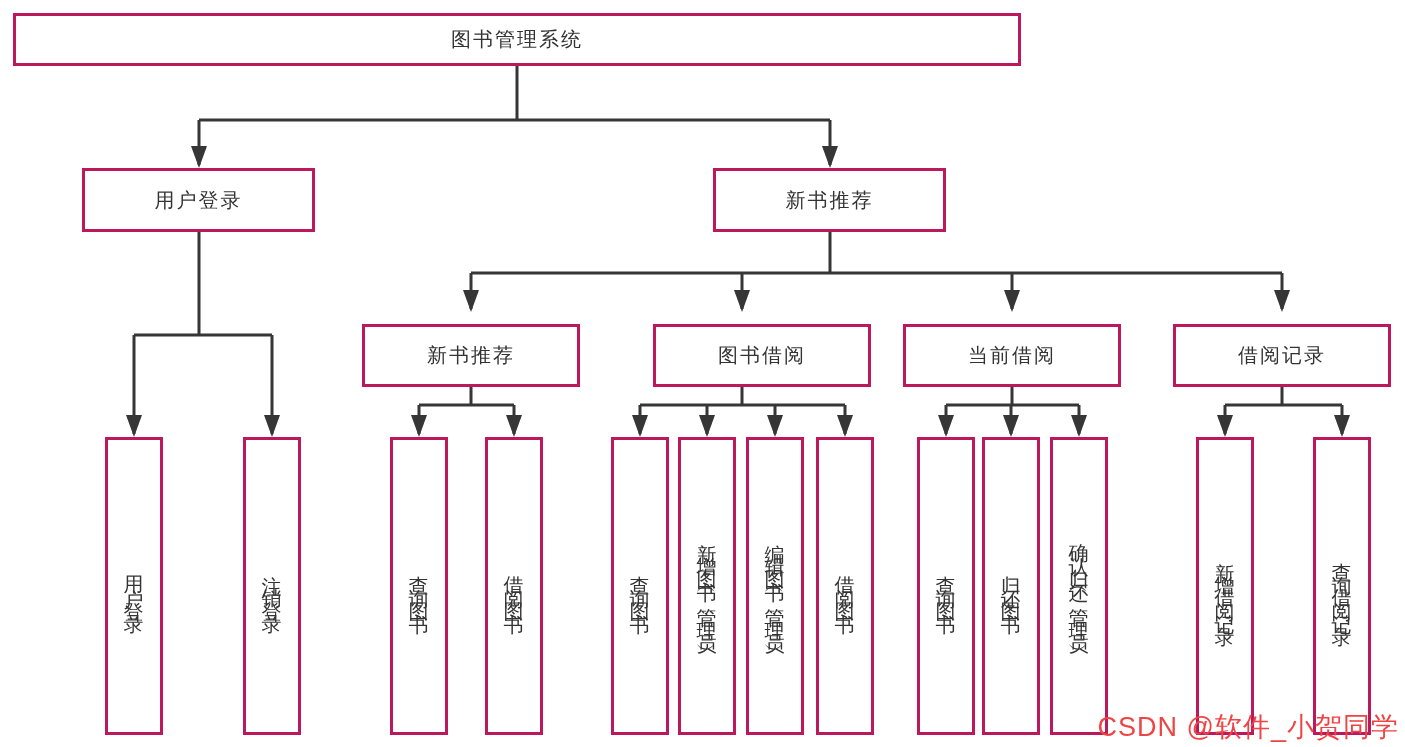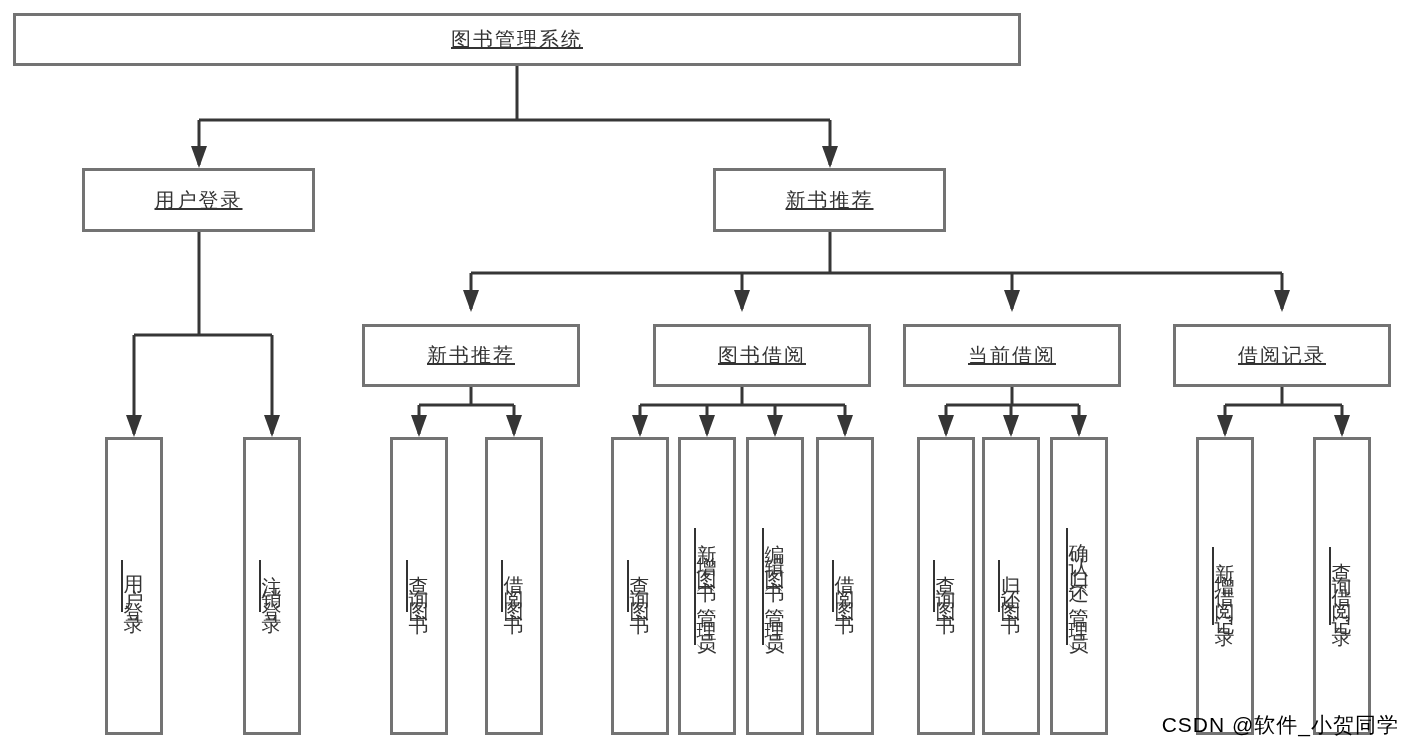--- a/index.html
+++ b/index.html
@@ -19,48 +19,47 @@
   svg.connectors {
     position: absolute;
     left: 0;
     top: 0;
     width: 1405px;
     height: 747px;
   }
   .box {
     position: absolute;
     box-sizing: border-box;
-    border: 3px solid #737373;
+    border: 3px solid #be185d;
     background: #ffffff;
     display: flex;
     align-items: center;
     justify-content: center;
     font-size: 20px;
     letter-spacing: 2px;
     white-space: nowrap;
-    text-decoration: underline;
   }
   .root-box   { left: 13px;  top: 13px;  width: 1008px; height: 53px; }
   .l2-box     { top: 168px; width: 233px; height: 64px; }
   .l3-box     { top: 324px; width: 218px; height: 63px; }
   .leaf       { top: 437px; width: 58px; height: 298px; }
   .leaf .vtext {
     writing-mode: vertical-lr;
     text-orientation: mixed;
     font-size: 20px;
     letter-spacing: 13px;
     line-height: 1;
   }
   .watermark {
     position: absolute;
     right: 6px;
-    bottom: 8px;
-    font-size: 21px;
+    bottom: 2px;
+    font-size: 27px;
     letter-spacing: 1px;
-    color: #000000;
+    color: #ef4444;
     white-space: nowrap;
   }
 </style>
 </head>
 <body>
 
 <div class="stage">
 
   <svg class="connectors" viewBox="0 0 1405 747" xmlns="http://www.w3.org/2000/svg">
     <g stroke="#363636" stroke-width="3" fill="none">

